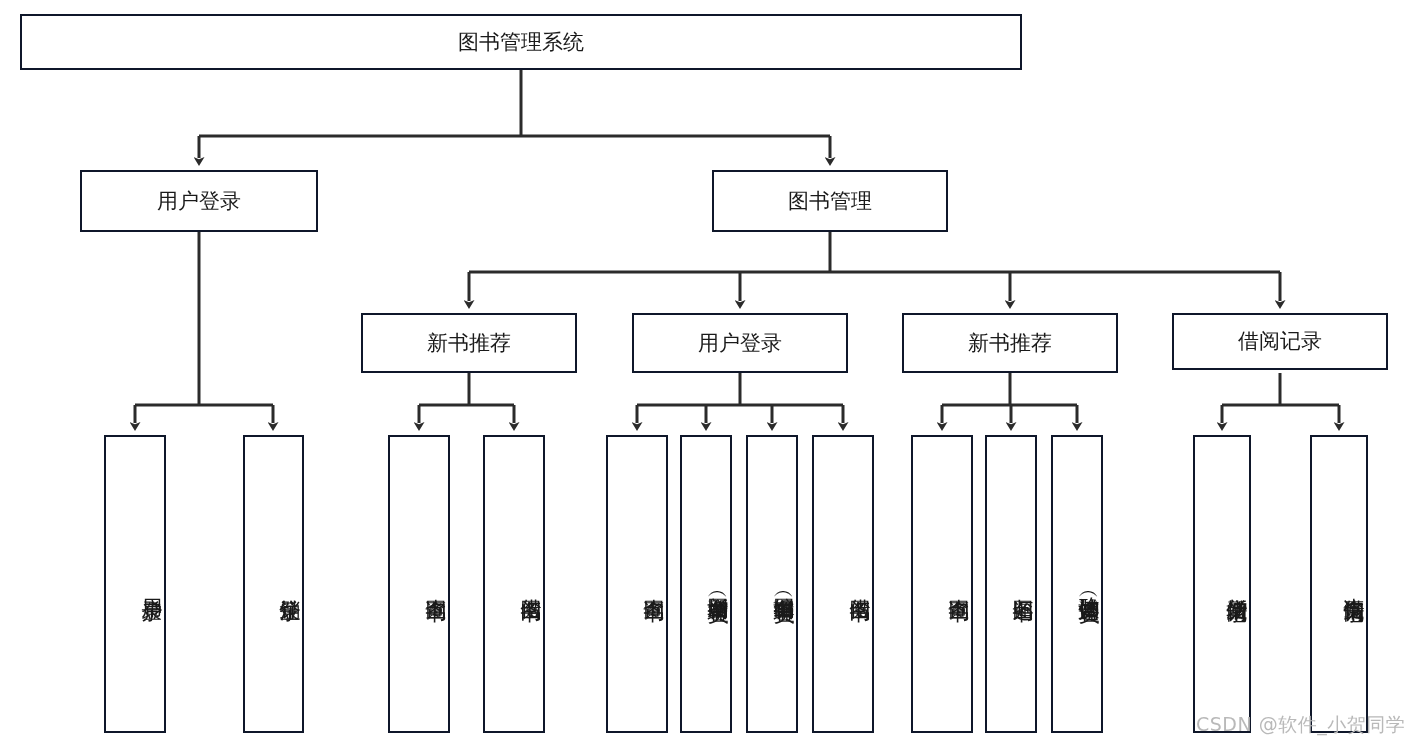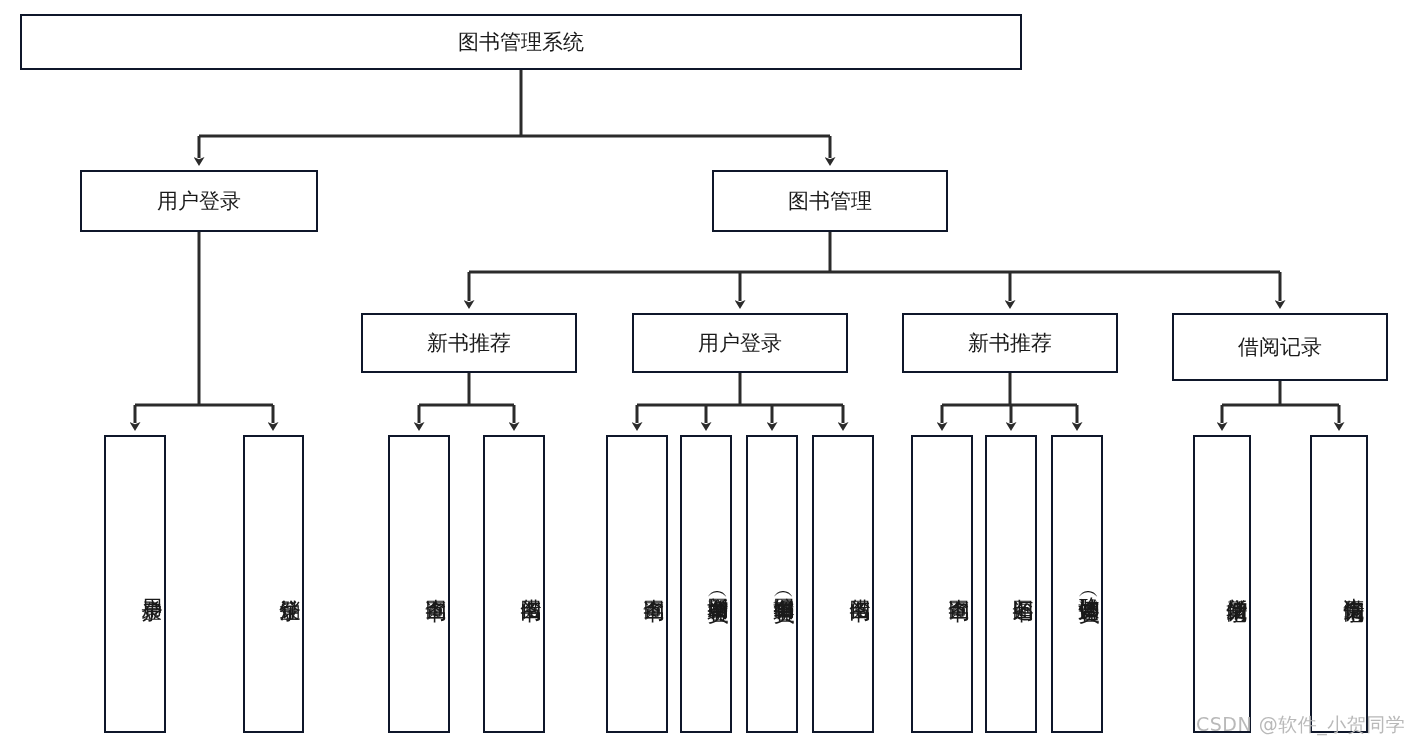--- a/index.html
+++ b/index.html
@@ -150,21 +150,21 @@
 
   <div class="node h" style="left:361px; top:313px; width:216px; height:60px;">
     <span>新书推荐</span>
   </div>
   <div class="node h" style="left:632px; top:313px; width:216px; height:60px;">
     <span>用户登录</span>
   </div>
   <div class="node h" style="left:902px; top:313px; width:216px; height:60px;">
     <span>新书推荐</span>
   </div>
-  <div class="node h" style="left:1172px; top:313px; width:216px; height:68px;">
+  <div class="node h" style="left:1172px; top:313px; width:216px; height:57px;">
     <span>借阅记录</span>
   </div>
 
   <div class="node leaf" style="left:104px; top:435px; width:62px; height:298px;">
     <span class="vtext">用户登录</span>
   </div>
   <div class="node leaf" style="left:243px; top:435px; width:61px; height:298px;">
     <span class="vtext">注销登录</span>
   </div>
 

